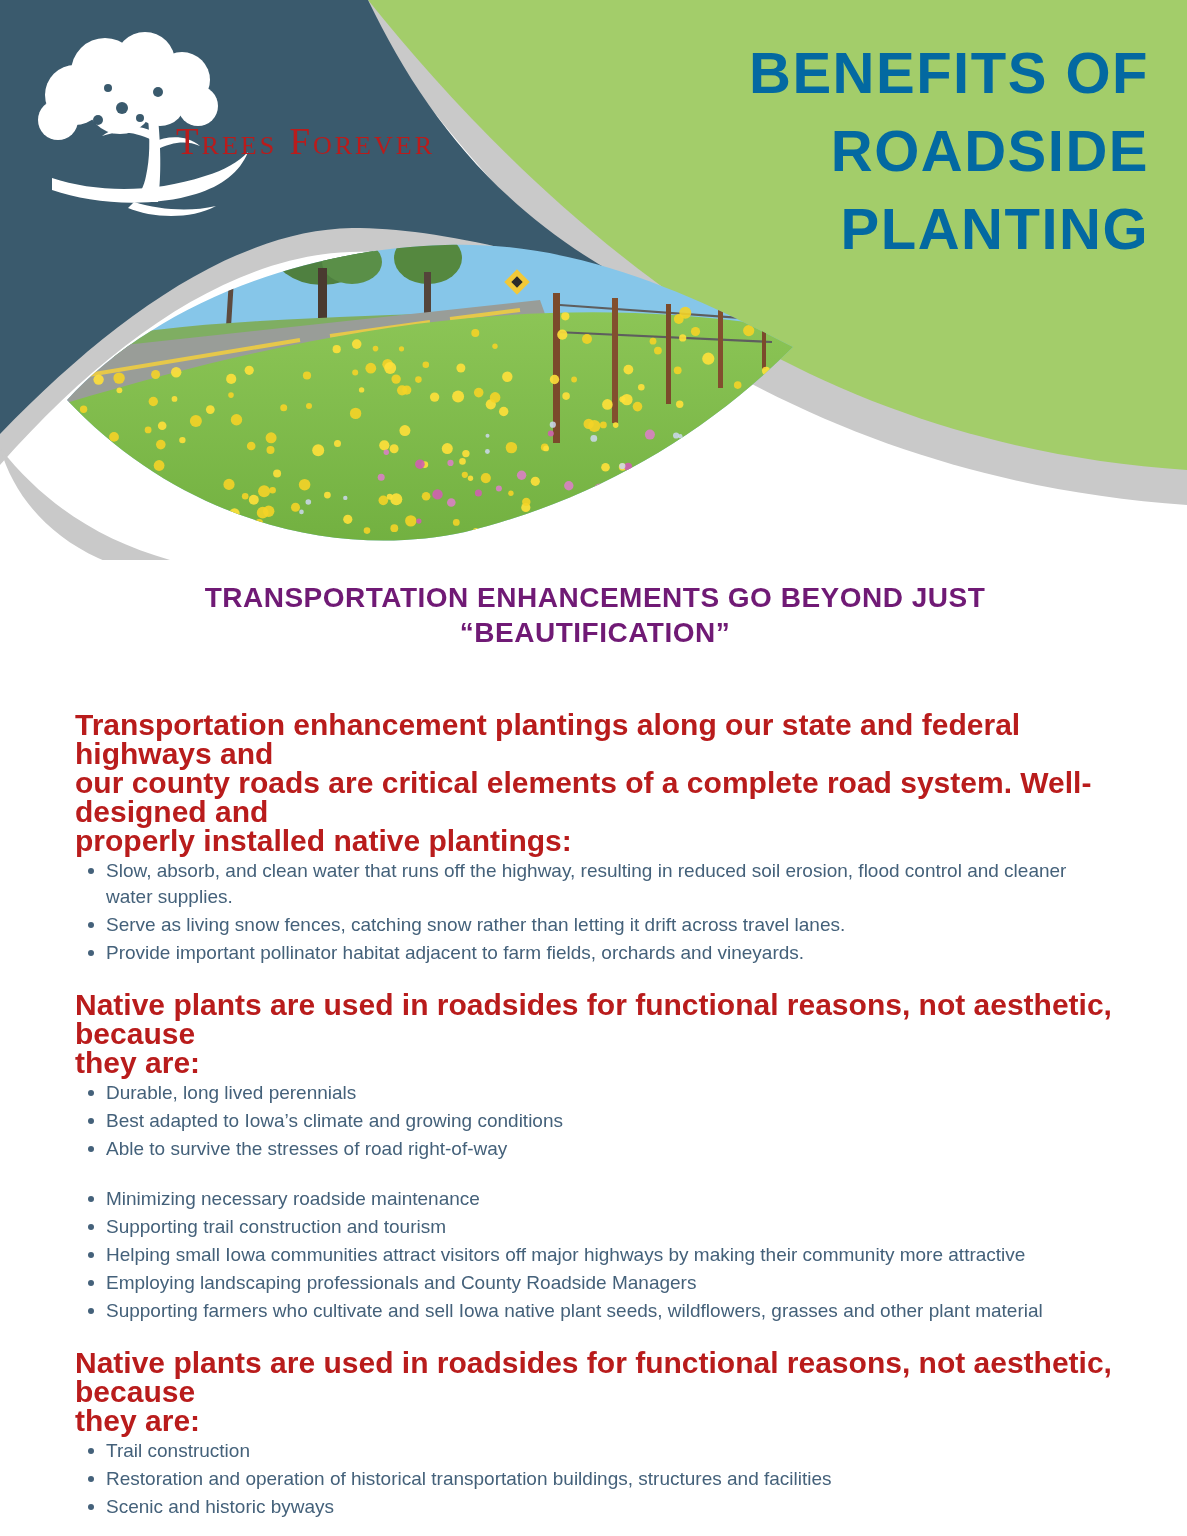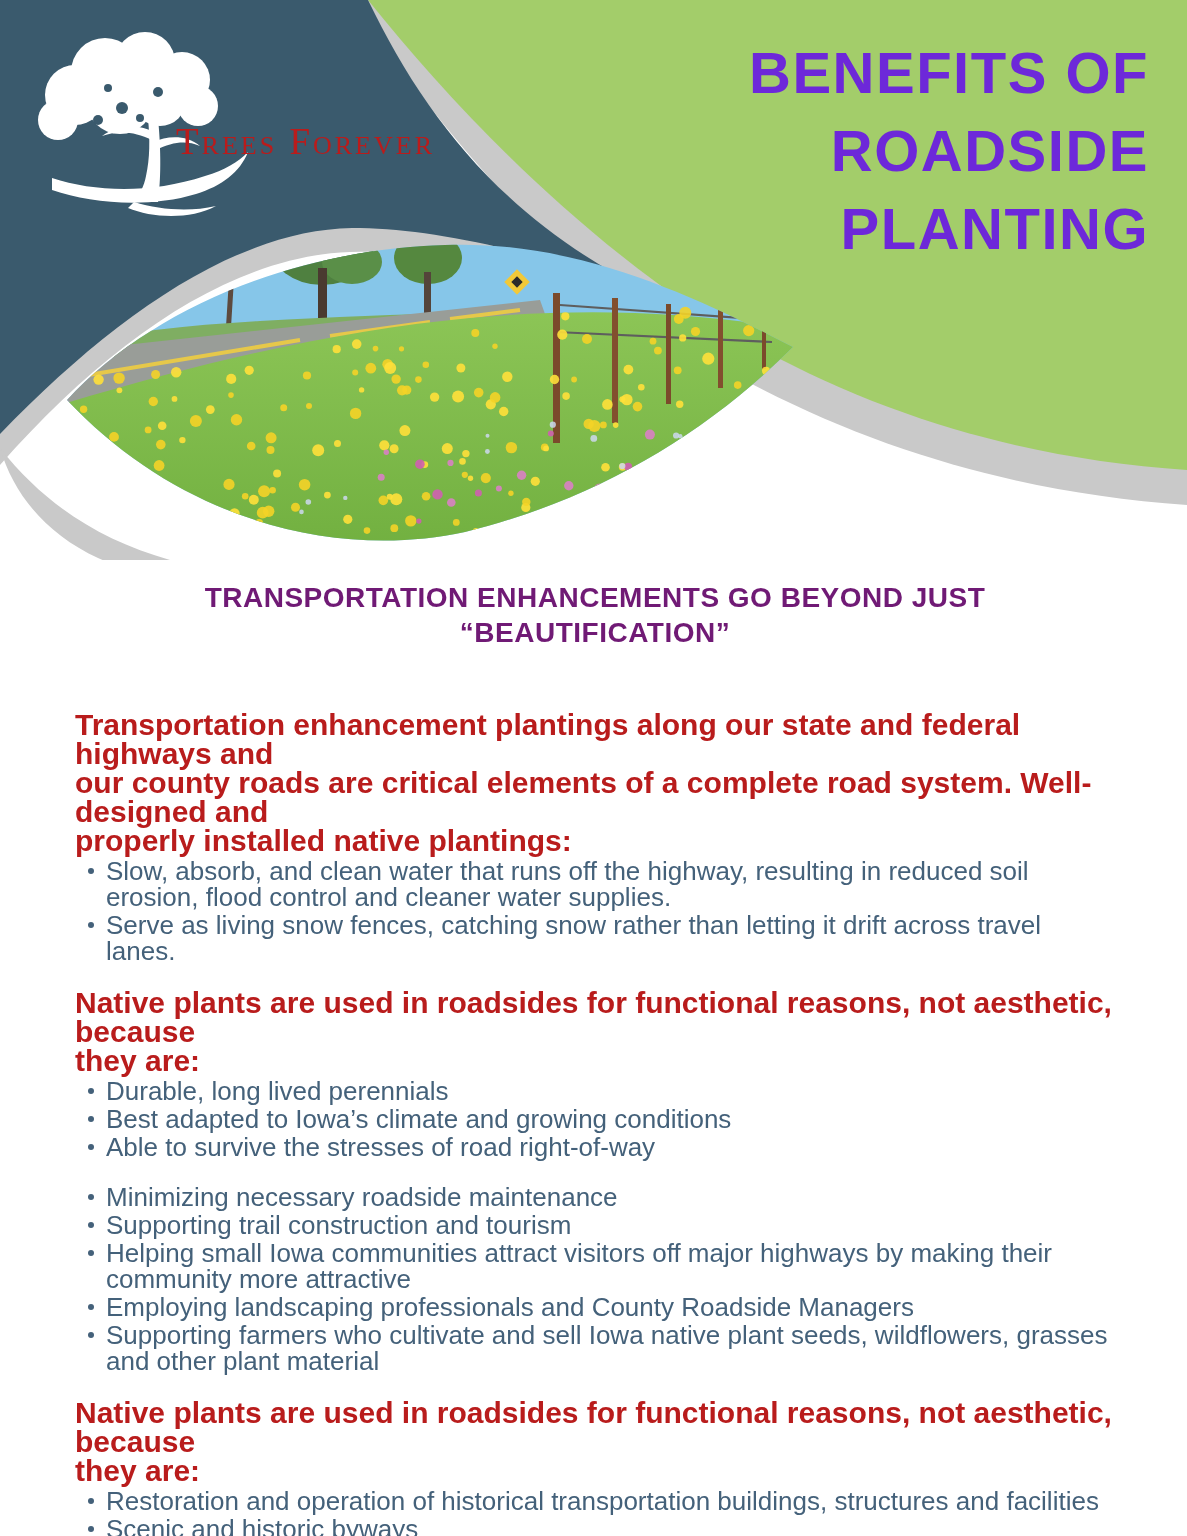--- a/index.html
+++ b/index.html
@@ -11,39 +11,39 @@
   }
   
   .header-art { position:absolute; top:0; left:0; width:1187px; height:560px; }
   .logo-text {
     position:absolute; left:176px; top:120px; color:#b91c1c;
     font-family:"Liberation Serif", serif; font-variant:small-caps;
     font-size:37px; letter-spacing:3px; white-space:nowrap;
   }
   .page-title {
     position:absolute; top:34px; right:38px; text-align:right;
-    color:#6d28d9; font-weight:800; font-size:58px; line-height:78px;
+    color:#0369a1; font-weight:800; font-size:58px; line-height:78px;
     letter-spacing:1.5px;
   }
   .page-title span { display:block; }
   
   .content { position:absolute; left:75px; right:72px; top:570px; }
   .main-heading {
     margin-top:10px; text-align:center; color:#701a75;
     font-size:28px; font-weight:700; line-height:35px; letter-spacing:0.5px;
   }
   .main-heading span { display:block; }
   .section { margin-top:24px; }
   .section.first { margin-top:60px; }
   .section-heading { color:#b91c1c; font-size:30px; font-weight:700; line-height:29px; }
   .section-heading span { display:block; }
   ul.bullets { list-style:none; margin-top:3px; }
   ul.bullets li {
     position:relative; padding-left:31px; color:#44617a;
-    font-size:26px; line-height:26px; margin-bottom:2px;
+    font-size:19px; line-height:26px; margin-bottom:2px;
   }
   ul.bullets li::before {
     content:""; position:absolute; left:13px; top:10px;
     width:6px; height:6px; border-radius:50%; background:#44617a;
   }
 </style>
 </head>
 <body>
 
 <div class="page">
@@ -368,20 +368,21 @@
 
     <div class="section first">
       <div class="section-heading">
         <span>Transportation enhancement plantings along our state and federal highways and</span>
         <span>our county roads are critical elements of a complete road system. Well-designed and</span>
         <span>properly installed native plantings:</span>
       </div>
       <ul class="bullets">
         <li>Slow, absorb, and clean water that runs off the highway, resulting in reduced soil erosion, flood control and cleaner water supplies.</li>
         <li>Serve as living snow fences, catching snow rather than letting it drift across travel lanes.</li>
+        <li>Provide important  pollinator habitat adjacent to farm fields, orchards and vineyards.</li>
       </ul>
     </div>
 
     <div class="section">
       <div class="section-heading">
         <span>Native plants are used in roadsides for functional reasons, not aesthetic, because</span>
         <span>they are:</span>
       </div>
       <ul class="bullets">
         <li>Durable, long lived perennials</li>
@@ -399,19 +400,20 @@
         <li>Supporting farmers who cultivate and sell Iowa native plant seeds, wildflowers, grasses and other plant material</li>
       </ul>
     </div>
 
     <div class="section">
       <div class="section-heading">
         <span>Native plants are used in roadsides for functional reasons, not aesthetic, because</span>
         <span>they are:</span>
       </div>
       <ul class="bullets">
+        <li>Trail construction</li>
         <li>Restoration and operation of historical transportation buildings, structures and facilities</li>
         <li>Scenic and historic byways</li>
       </ul>
     </div>
 
   </div>
 </div>
 
 </body></html>

